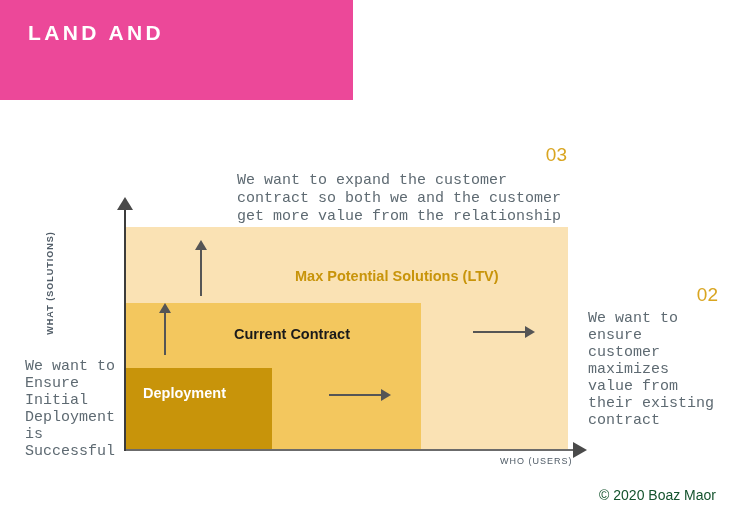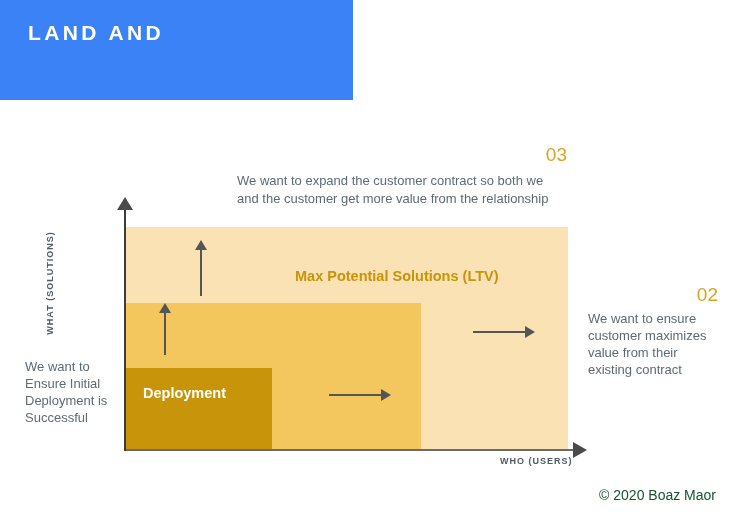--- a/index.html
+++ b/index.html
@@ -15,21 +15,21 @@
     position: relative;
   }
 
   
   #title-banner {
     position: absolute;
     left: 0;
     top: 0;
     width: 353px;
     height: 100px;
-    background: #3b82f6;
+    background: #ec4899;
     box-sizing: border-box;
     padding: 18px 0 0 28px;
   }
   #title-banner .tline {
     color: #ffffff;
     font-size: 21px;
     font-weight: bold;
     letter-spacing: 3.4px;
     line-height: 30px;
     white-space: nowrap;
@@ -142,21 +142,21 @@
     font-weight: bold;
     letter-spacing: 1px;
     color: #4f5b66;
     white-space: nowrap;
   }
   #axis-x-label {
     position: absolute;
     left: 500px;
     top: 456px;
     font-size: 9px;
-    font-weight: bold;
+    font-weight: normal;
     letter-spacing: 1px;
     color: #4f5b66;
     white-space: nowrap;
   }
 
   
   .arrow-up {
     position: absolute;
   }
   .arrow-up .shaft {
@@ -212,23 +212,24 @@
     position: absolute;
   }
   .annotation .num {
     font-size: 19px;
     color: #d9a520;
     line-height: 24px;
     margin-bottom: 3px;
     text-align: right;
   }
   .annotation .body {
-    font-size: 13px;
+    font-size: 15px;
     color: #5e6a72;
     line-height: 17px;
+    font-family: Liberation Mono, monospace;
   }
   #annotation-01 { left: 25px; top: 358px; width: 95px; }
   #annotation-02 { left: 588px; top: 283px; width: 130px; }
   #annotation-03 { left: 237px; top: 143px; width: 330px; }
   #annotation-03 .num { margin-bottom: 5px; }
   #annotation-03 .body { line-height: 18px; }
 
   
   #footer-copyright {
     position: absolute;
@@ -246,20 +247,21 @@
   <div class="tline">LAND AND</div>
 </div>
 
 <div id="chart">
 
   <div class="region" id="region-max"></div>
   <div class="region" id="region-current"></div>
   <div class="region" id="region-deployment"></div>
 
   <div class="region-label" id="label-max">Max Potential Solutions (LTV)</div>
+  <div class="region-label" id="label-current">Current Contract</div>
   <div class="region-label" id="label-deployment">Deployment</div>
 
   <div id="axis-y-line"></div>
   <div id="axis-y-arrow"></div>
   <div id="axis-x-line"></div>
   <div id="axis-x-arrow"></div>
 
   <div id="axis-y-label">WHAT (SOLUTIONS)</div>
   <div id="axis-x-label">WHO (USERS)</div>
 

